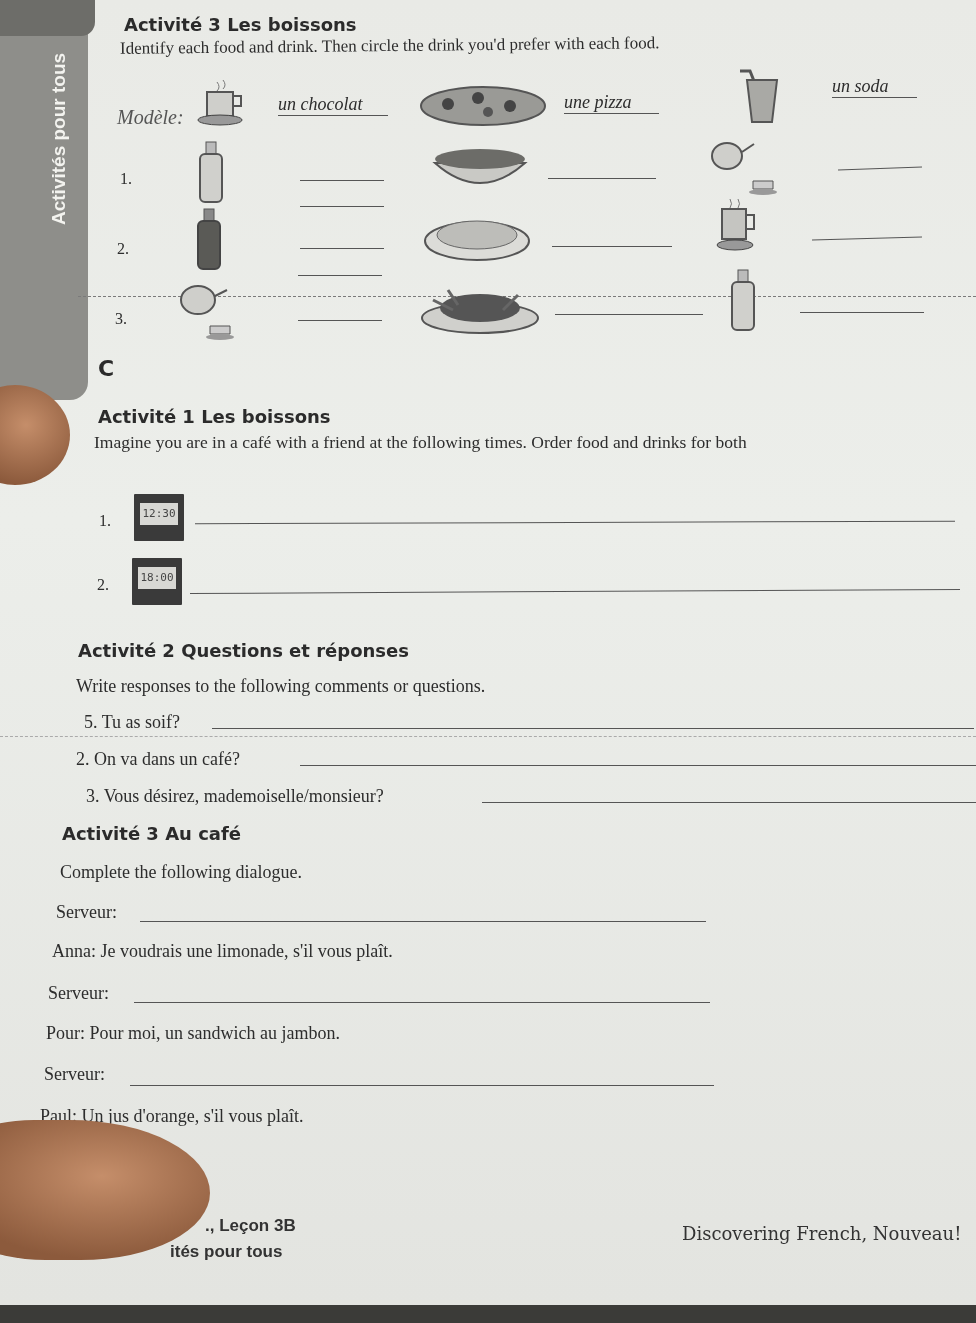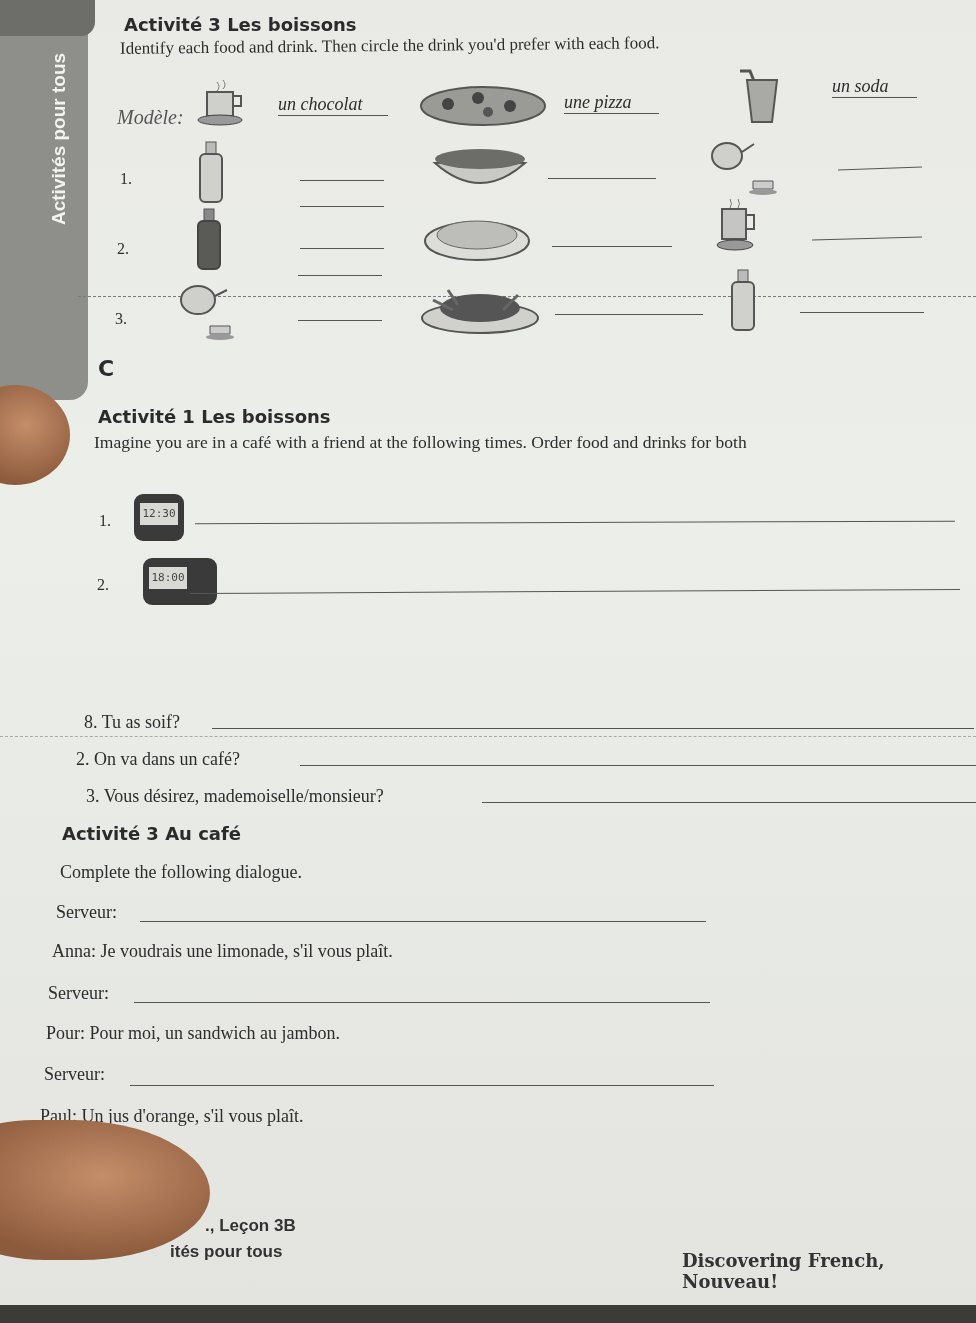--- a/index.html
+++ b/index.html
@@ -14,21 +14,21 @@
                  border-bottom-right-radius:14px; }
   .side-text { position:absolute; left:48px; top:225px; color:#f3f3ef; font-family:"Liberation Sans",sans-serif;
                font-size:19px; font-weight:bold; transform:rotate(-90deg); transform-origin:left top; white-space:nowrap; }
   .heading { font-family:"DejaVu Sans", sans-serif; font-weight:bold; font-size:18px; color:#2b2b2b; }
   .body-text { font-size:18px; color:#2d2d2d; }
   .italic { font-style:italic; }
   .blank { position:absolute; border-bottom:1.6px solid #555; height:0; }
   .dash { position:absolute; border-top:1.5px dashed #7a7a7a; height:0; }
   .icon { position:absolute; }
   .finger { position:absolute; border-radius:50%; background:radial-gradient(ellipse at 60% 40%,#c58e6a,#8c5a3c 70%); }
-  .watch { position:absolute; width:50px; height:47px; background:#3a3a3a; border-radius:9px; }
+  .watch { position:absolute; width:50px; height:47px; background:#3a3a3a; border-radius:1px; }
   .watch .face { position:absolute; left:6px; top:9px; width:38px; height:22px; background:#d8d8d4;
                  font-family:"DejaVu Sans Mono", monospace; font-size:11px; color:#444; text-align:center; line-height:22px; }
   .footer-line { position:absolute; left:0; top:1305px; width:976px; height:18px; background:#3b3b38; }
 </style>
 </head>
 <body>
 
 <div class="page">
 
   <div class="sidebar"></div>
@@ -127,27 +127,29 @@
   <div class="abs heading" style="left:98px;top:406px;">Activité 1  Les boissons</div>
   <div class="abs body-text" style="left:94px;top:432px;font-size:17.5px;">Imagine you are in a café with a friend at the following times. Order food and drinks for both</div>
 
   <div class="abs body-text" style="left:99px;top:512px;font-size:16px;">1.</div>
   <div class="watch" style="left:134px;top:494px;">
     <div class="face">12:30</div>
   </div>
   <div class="blank" style="left:195px;top:522px;width:760px;transform:rotate(-0.2deg);"></div>
 
   <div class="abs body-text" style="left:97px;top:576px;font-size:16px;">2.</div>
-  <div class="watch" style="left:143px;top:558px;padding-left:24px;">
+  <div class="watch" style="left:132px;top:558px;">
     <div class="face">18:00</div>
   </div>
   <div class="blank" style="left:190px;top:591px;width:770px;transform:rotate(-0.3deg);"></div>
 
+  <div class="abs heading" style="left:78px;top:640px;">Activité 2  Questions et réponses</div>
+  <div class="abs body-text" style="left:76px;top:676px;font-size:18px;">Write responses to the following comments or questions.</div>
 
-  <div class="abs body-text" style="left:84px;top:712px;">8. Tu as soif?</div>
+  <div class="abs body-text" style="left:84px;top:712px;">5. Tu as soif?</div>
   <div class="blank" style="left:212px;top:728px;width:762px;"></div>
   <div class="dash" style="left:0px;top:736px;width:976px;border-top-color:#aaa;"></div>
 
   <div class="abs body-text" style="left:76px;top:749px;">2. On va dans un café?</div>
   <div class="blank" style="left:300px;top:765px;width:676px;"></div>
 
   <div class="abs body-text" style="left:86px;top:786px;">3. Vous désirez, mademoiselle/monsieur?</div>
   <div class="blank" style="left:482px;top:802px;width:494px;"></div>
 
   <div class="abs heading" style="left:62px;top:823px;">Activité 3  Au café</div>
@@ -158,18 +160,18 @@
   <div class="abs body-text" style="left:52px;top:941px;">Anna: Je voudrais une limonade, s'il vous plaît.</div>
   <div class="abs body-text" style="left:48px;top:983px;">Serveur:</div>
   <div class="blank" style="left:134px;top:1002px;width:576px;"></div>
   <div class="abs body-text" style="left:46px;top:1023px;">Pour: Pour moi, un sandwich au jambon.</div>
   <div class="abs body-text" style="left:44px;top:1064px;">Serveur:</div>
   <div class="blank" style="left:130px;top:1085px;width:584px;"></div>
   <div class="abs body-text" style="left:40px;top:1106px;">Paul: Un jus d'orange, s'il vous plaît.</div>
 
   <div class="abs" style="left:205px;top:1216px;font-family:'Liberation Sans',sans-serif;font-weight:bold;font-size:17px;color:#333;">., Leçon 3B</div>
   <div class="abs" style="left:170px;top:1242px;font-family:'Liberation Sans',sans-serif;font-weight:bold;font-size:17px;color:#333;">ités pour tous</div>
-  <div class="abs" style="left:682px;top:1250px;font-family:'DejaVu Serif',serif;font-weight:bold;font-size:18px;color:#333;">Discovering French, Nouveau!</div>
+  <div class="abs" style="left:682px;top:1223px;font-family:'DejaVu Serif',serif;font-weight:normal;font-size:18px;color:#333;">Discovering French, Nouveau!</div>
 </div>
 
 <div class="finger" style="left:-40px;top:385px;width:110px;height:100px;"></div>
 <div class="finger" style="left:-60px;top:1120px;width:270px;height:140px;border-radius:40% 60% 55% 45%;"></div>
 <div class="footer-line"></div>
 
 </body></html>

